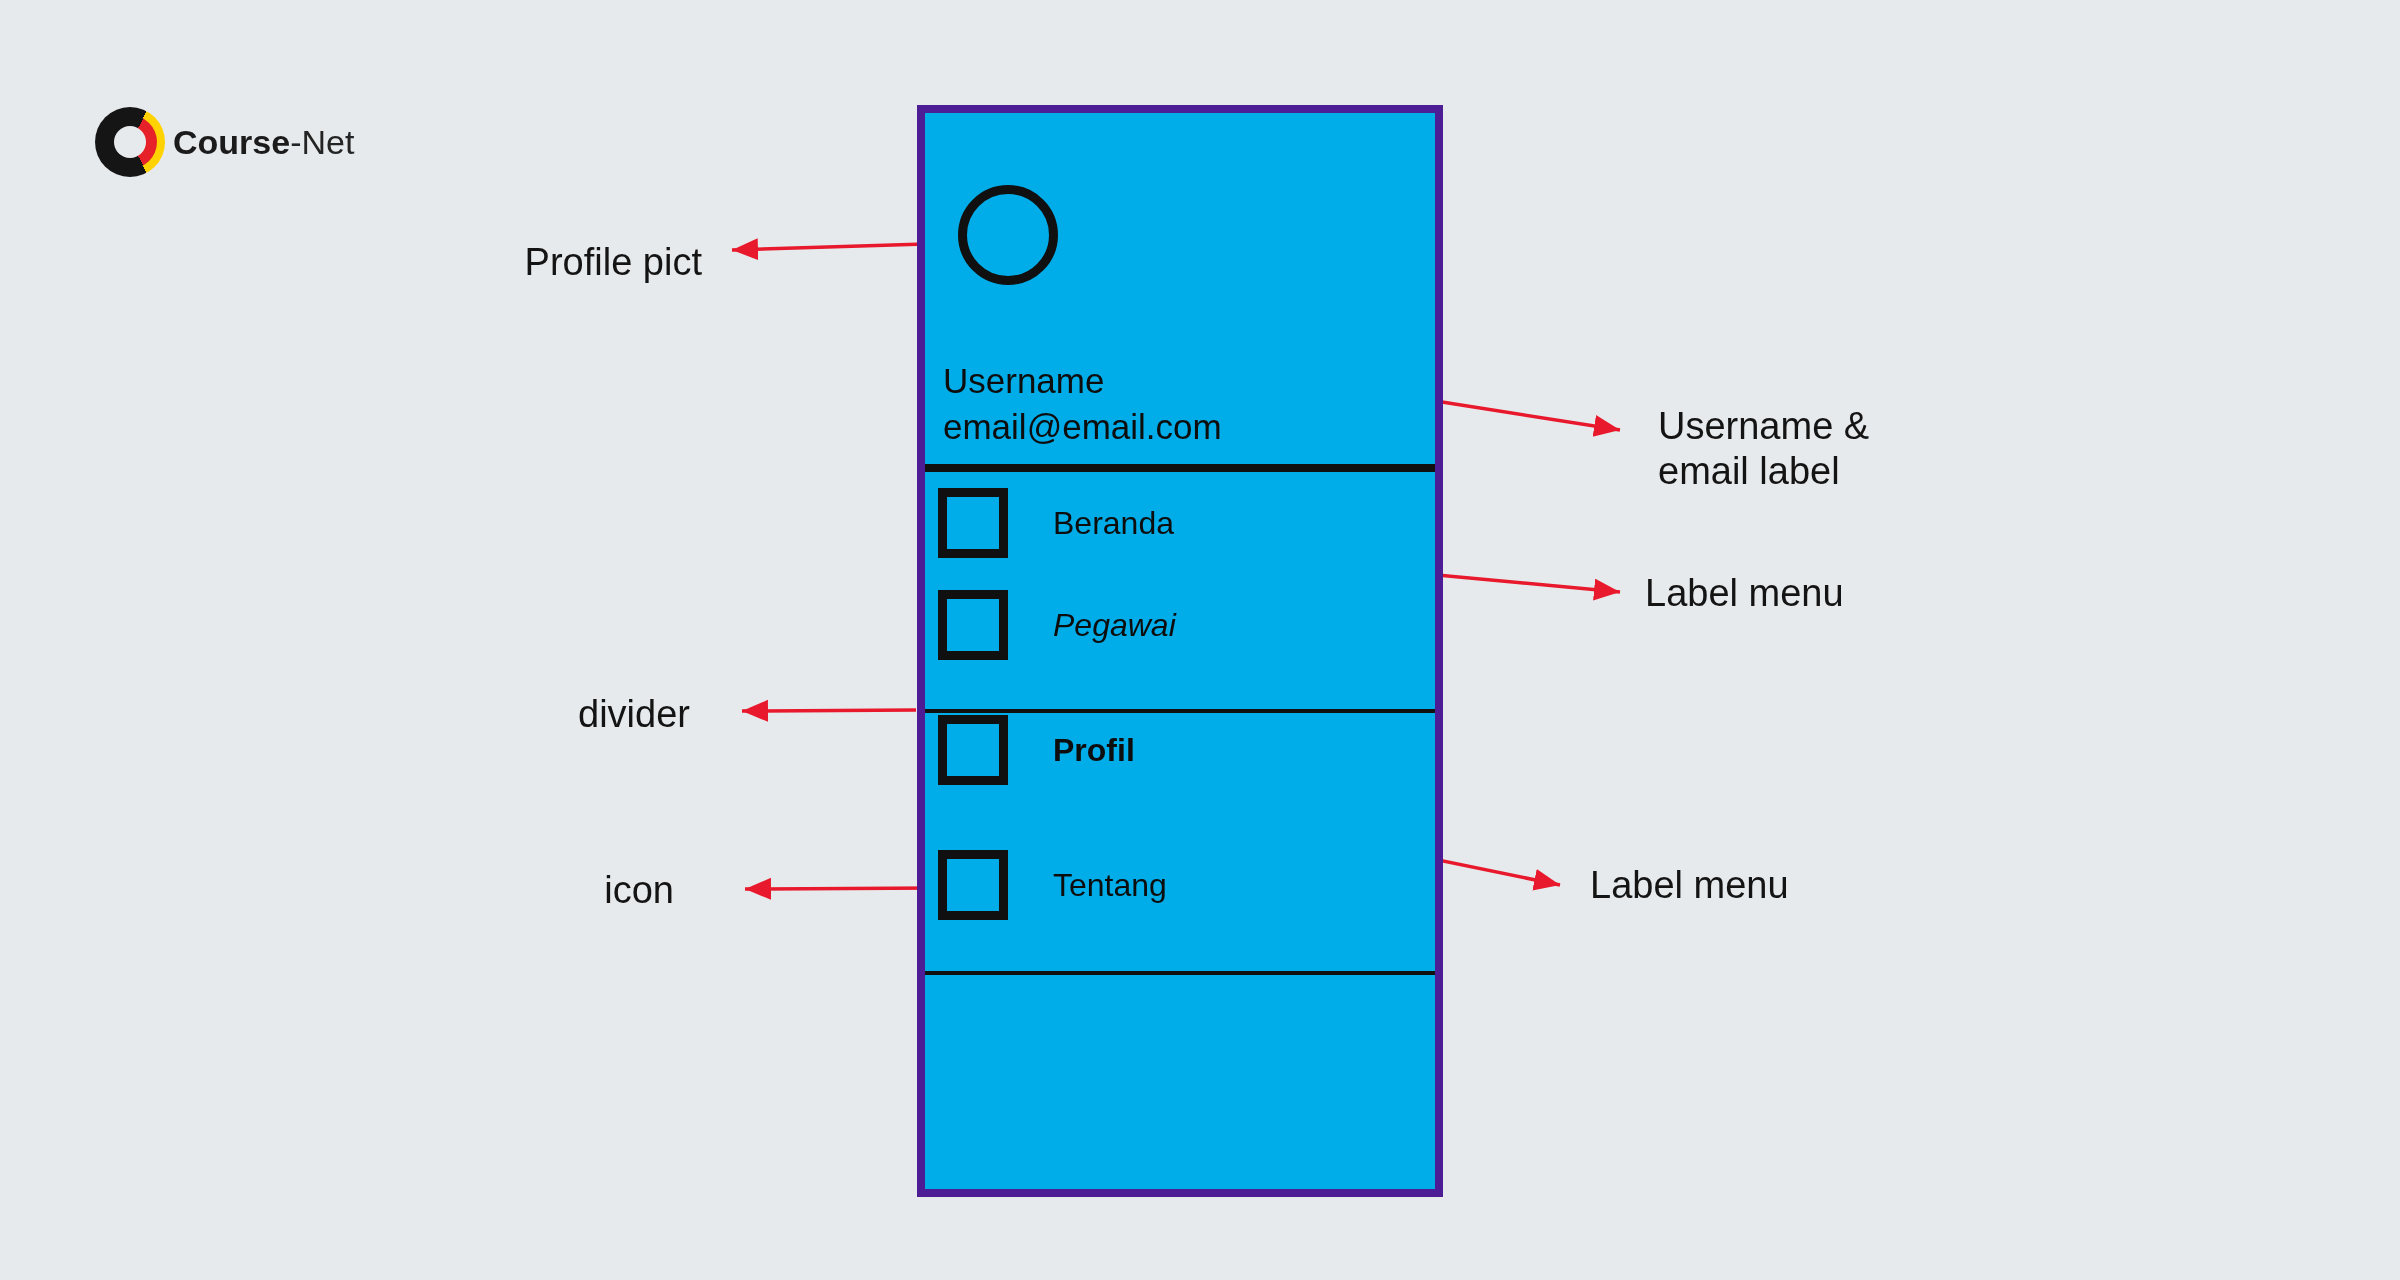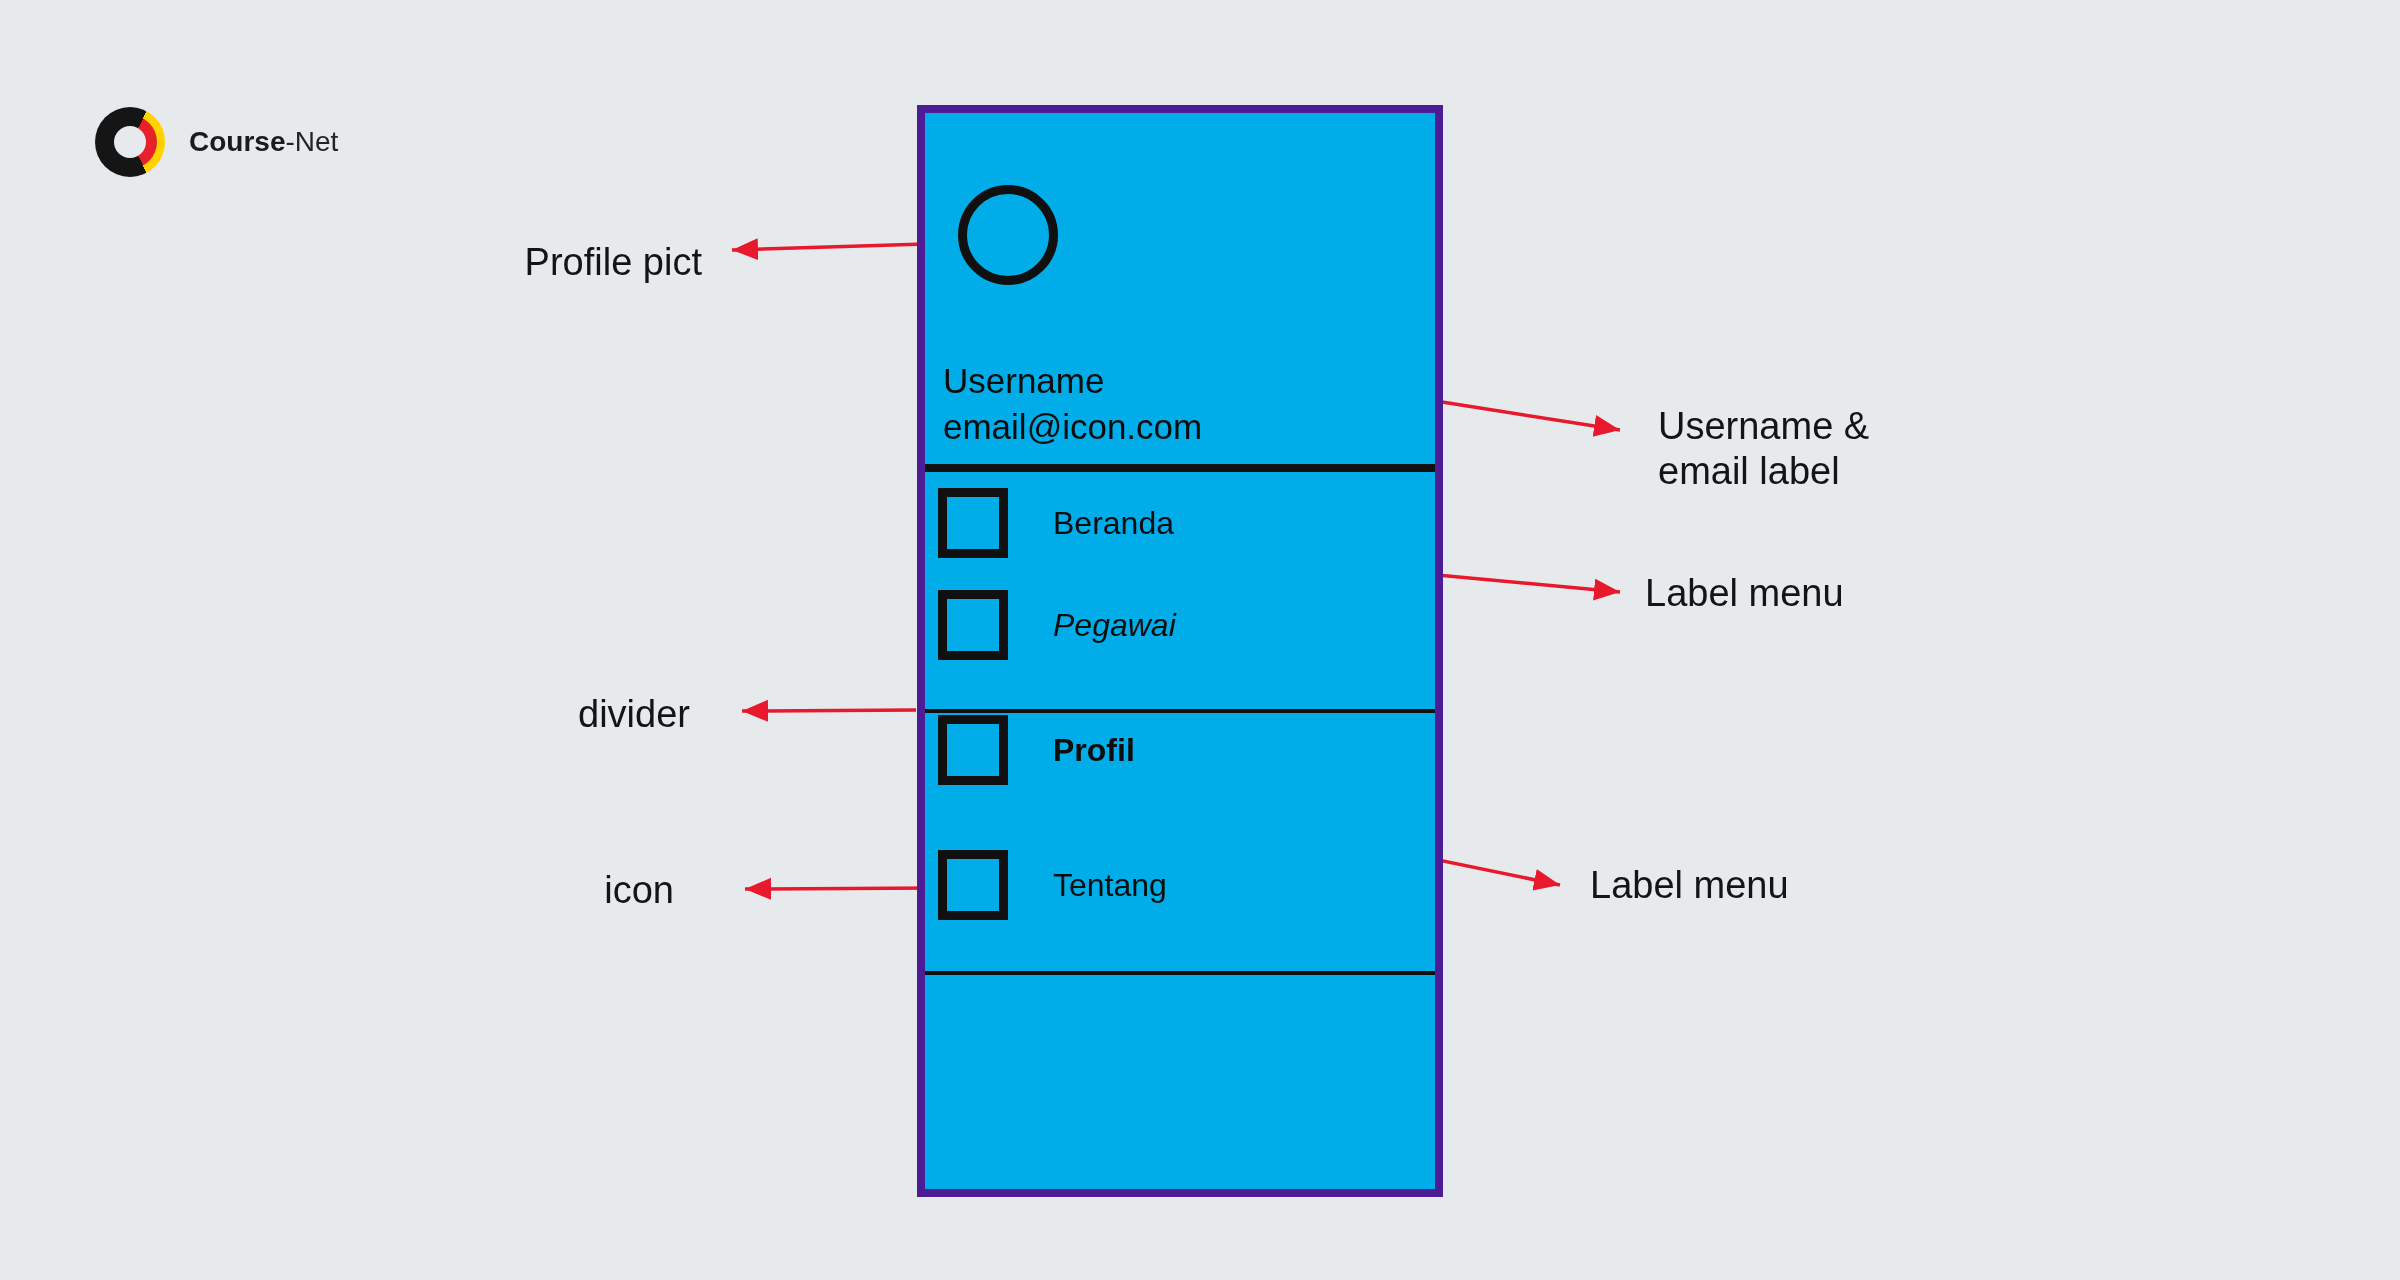--- a/index.html
+++ b/index.html
@@ -19,21 +19,21 @@
     background:conic-gradient(#151515 0deg 28deg, #FFD200 28deg 152deg, #151515 152deg 360deg);
   }
   .logo-ring .c2 {
     position:absolute; left:8px; top:8px; width:54px; height:54px; border-radius:50%;
     background:conic-gradient(#151515 0deg 30deg, #E62129 30deg 150deg, #151515 150deg 360deg);
   }
   .logo-ring .c3 {
     position:absolute; left:19px; top:19px; width:32px; height:32px; border-radius:50%;
     background:#E7EAEC;
   }
-  .logo-text { margin-left:24px; font-size:28px; letter-spacing:0; white-space:nowrap; }
+  .logo-text { margin-left:8px; font-size:34px; letter-spacing:0; white-space:nowrap; }
   .logo-text .bold { font-weight:bold; color:#1b1b1b; }
   .logo-text .light { font-weight:normal; color:#242424; }
 
   
   .panel {
     position:absolute; left:917px; top:105px; width:526px; height:1092px;
     background:#00ADE9; border:8px solid #4c1d95;
   }
   .profile-circle {
     position:absolute; left:33px; top:72px; width:100px; height:100px;
@@ -93,21 +93,21 @@
     </div>
     <div class="logo-text"><span class="bold">Course</span><span class="light">-Net</span></div>
   </div>
 
   <div class="panel">
 
     <div class="profile-circle"></div>
 
     <div class="user-block">
       <div>Username</div>
-      <div>email@icon.com</div>
+      <div>email@email.com</div>
     </div>
 
     <div class="divider thick"></div>
 
     <div class="menu-item mi-1">
       <span class="menu-icon"></span>
       <span class="menu-label">Beranda</span>
     </div>
     <div class="menu-item mi-2">
       <span class="menu-icon"></span>

